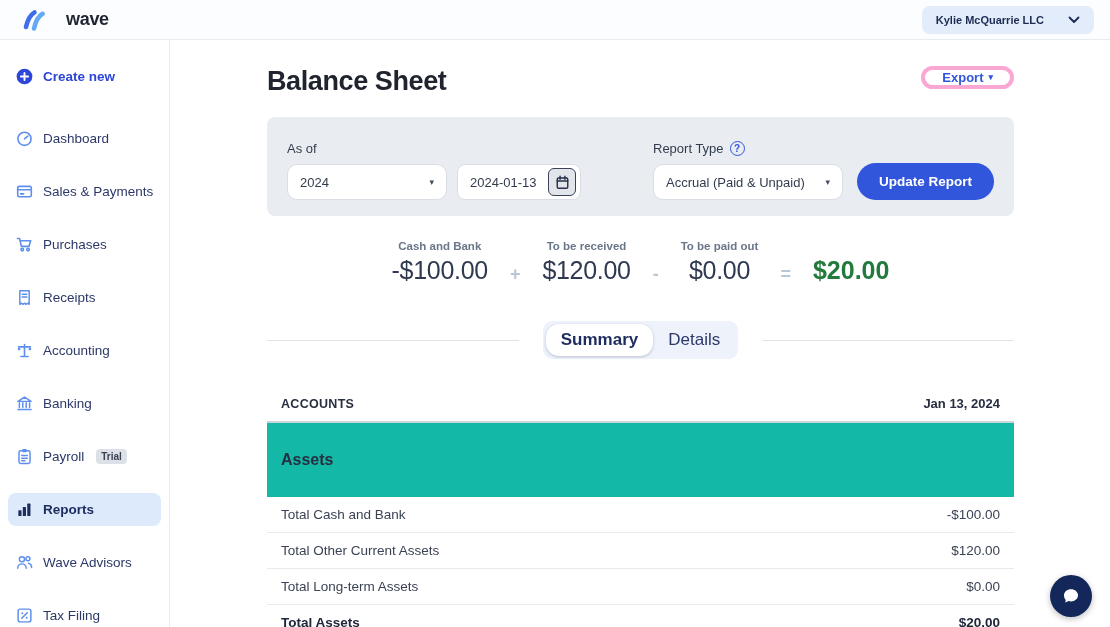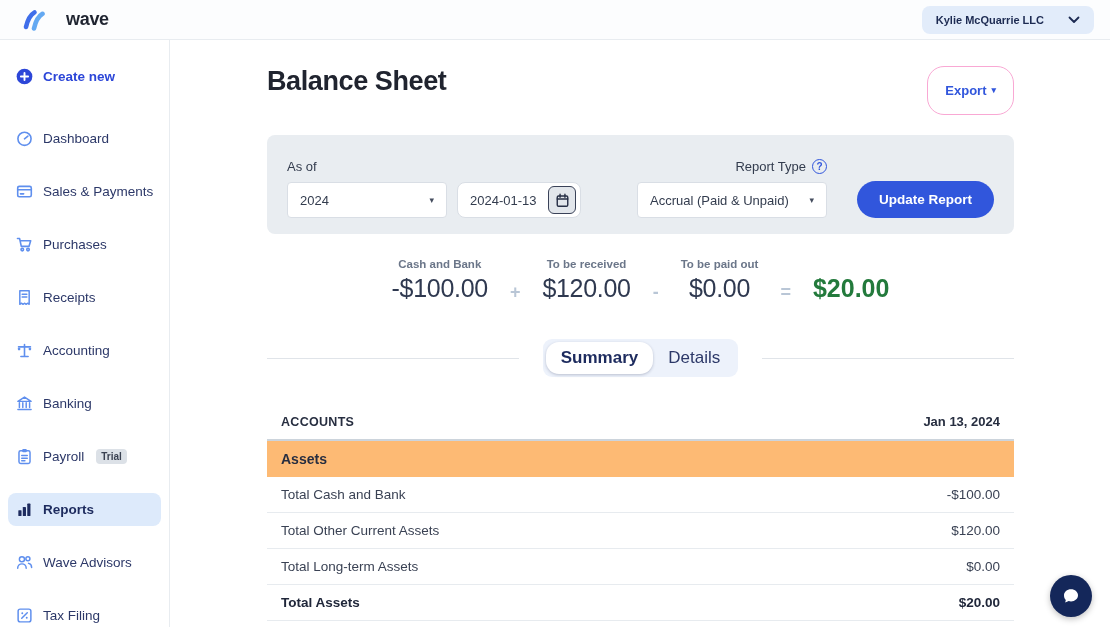--- a/index.html
+++ b/index.html
@@ -32,46 +32,46 @@
   .accept-label { font-size:12px; font-weight:700; color:#3b82f6; line-height:1.25; }
   .accept-chevron { margin-left:auto; color:#2c46d8; font-size:14px; font-weight:700; }
   .pay-icon { width:26px; height:26px; flex:0 0 26px; }
 
   
   .main { position:absolute; top:40px; left:170px; width:940px; height:587px; background:#fff;
     padding:26px 96px 0 97px; overflow:hidden; }
 
   .title-row { display:flex; align-items:flex-start; justify-content:space-between; }
   .page-title { font-size:27px; font-weight:800; color:#20242f; letter-spacing:-0.4px; }
-  .export-btn { display:flex; align-items:center; gap:5px; background:#fff; border:1px solid #f9a8d4;
-    border-radius:17px; padding:16px 17px; font-size:13px; font-weight:700; color:#3156dc; cursor:pointer; }
+  .export-btn { display:flex; align-items:center; gap:5px; background:#fff; border:4px solid #f9a8d4;
+    border-radius:17px; padding:0 17px; font-size:13px; font-weight:700; color:#3156dc; cursor:pointer; }
   .caret { font-size:9px; line-height:1; }
 
   
   .filter-bar { margin-top:20px; background:#e9edf1; border-radius:8px; padding:14px 20px 16px 20px;
     display:flex; align-items:flex-end; }
   .filter-group { display:flex; flex-direction:column; gap:8px; }
   .filter-label { font-size:13px; color:#333c4e; display:flex; align-items:center; gap:6px; }
   .help-icon { width:15px; height:15px; border:1.5px solid #3156dc; border-radius:50%; color:#3156dc;
     font-size:10px; font-weight:700; display:flex; align-items:center; justify-content:center; cursor:pointer; }
   .input-row { display:flex; gap:10px; }
-  .select-box { background:#fff; border:1px solid #d9dee5; border-radius:4px; height:36px;
+  .select-box { background:#fff; border:1px solid #d9dee5; border-radius:10px; height:36px;
     display:flex; align-items:center; justify-content:space-between; padding:0 12px; font-size:13px;
     color:#333c4e; cursor:pointer; }
   .select-box .caret { color:#444c5e; }
   .sel-year { width:160px; }
   .sel-type { width:190px; }
   .date-box { background:#fff; border:1px solid #d9dee5; border-radius:8px; height:36px; width:124px;
     display:flex; align-items:center; justify-content:space-between; padding:0 4px 0 12px; font-size:13px; color:#333c4e; }
   .cal-btn { width:28px; height:28px; background:#e2e6eb; border:1.5px solid #3a4258; border-radius:6px;
     display:flex; align-items:center; justify-content:center; cursor:pointer; color:#272f45; }
   .update-btn { margin-left:auto; background:#3156dc; color:#fff; border:none; border-radius:19px;
     height:37px; padding:0 22px; font-size:13.5px; font-weight:700; cursor:pointer;
     font-family:"Liberation Sans", sans-serif;margin-top:32px; }
-  .grp-type { margin-left:56px;align-items:flex-end; }
+  .grp-type { margin-left:72px; }
 
   
   .equation { margin-top:24px; display:flex; justify-content:center; align-items:flex-end; gap:22px; }
   .eq-term { display:flex; flex-direction:column; align-items:center; gap:4px; }
   .eq-label { font-size:11.5px; font-weight:700; color:#6b7689; }
   .eq-value { font-size:25px; color:#2f3950; letter-spacing:-0.3px; }
   .eq-op { font-size:18px; font-weight:700; color:#b9c6d6; margin-top:24px; }
   .eq-result { margin-top:15px; font-size:25px; font-weight:800; color:#237a3c; }
 
   
@@ -80,21 +80,21 @@
   .seg { background:#edf2fb; border-radius:9px; padding:3px; display:flex; }
   .seg-btn { font-size:17px; padding:6px 15px; border-radius:13px; color:#2c3868; cursor:pointer; }
   .seg-btn.active { background:#fff; font-weight:700; color:#1d2b5e; box-shadow:0 1px 3px rgba(30,40,80,.25); }
 
   
   .acct-table { margin-top:28px; }
   .t-head { display:flex; justify-content:space-between; align-items:center; padding:9px 14px 10px 14px;
     border-bottom:2px solid #ccd4dc; }
   .t-head-left { font-size:12.5px; font-weight:700; color:#272e40; letter-spacing:0.3px; }
   .t-head-right { font-size:13px; font-weight:700; color:#272e40; }
-  .t-section { background:#fdba74; padding:10px 14px; font-size:14px; font-weight:700; color:#272e40; }
+  .t-section { background:#14b8a6; padding:28px 14px; font-size:16px; font-weight:700; color:#272e40; }
   .t-row { display:flex; justify-content:space-between; align-items:center; padding:10px 14px;
     border-bottom:1px solid #e7ebef; font-size:13.5px; color:#3a4254; }
   .t-row.bold { font-weight:700; color:#20273a; }
   .t-gap { height:26px; }
 
   
   .chat-fab { position:fixed; right:18px; bottom:10px; width:42px; height:42px; border-radius:50%;
     background:#14275a; display:flex; align-items:center; justify-content:center; cursor:pointer;
     box-shadow:0 2px 6px rgba(0,0,0,.25); z-index:40; }
 </style>

